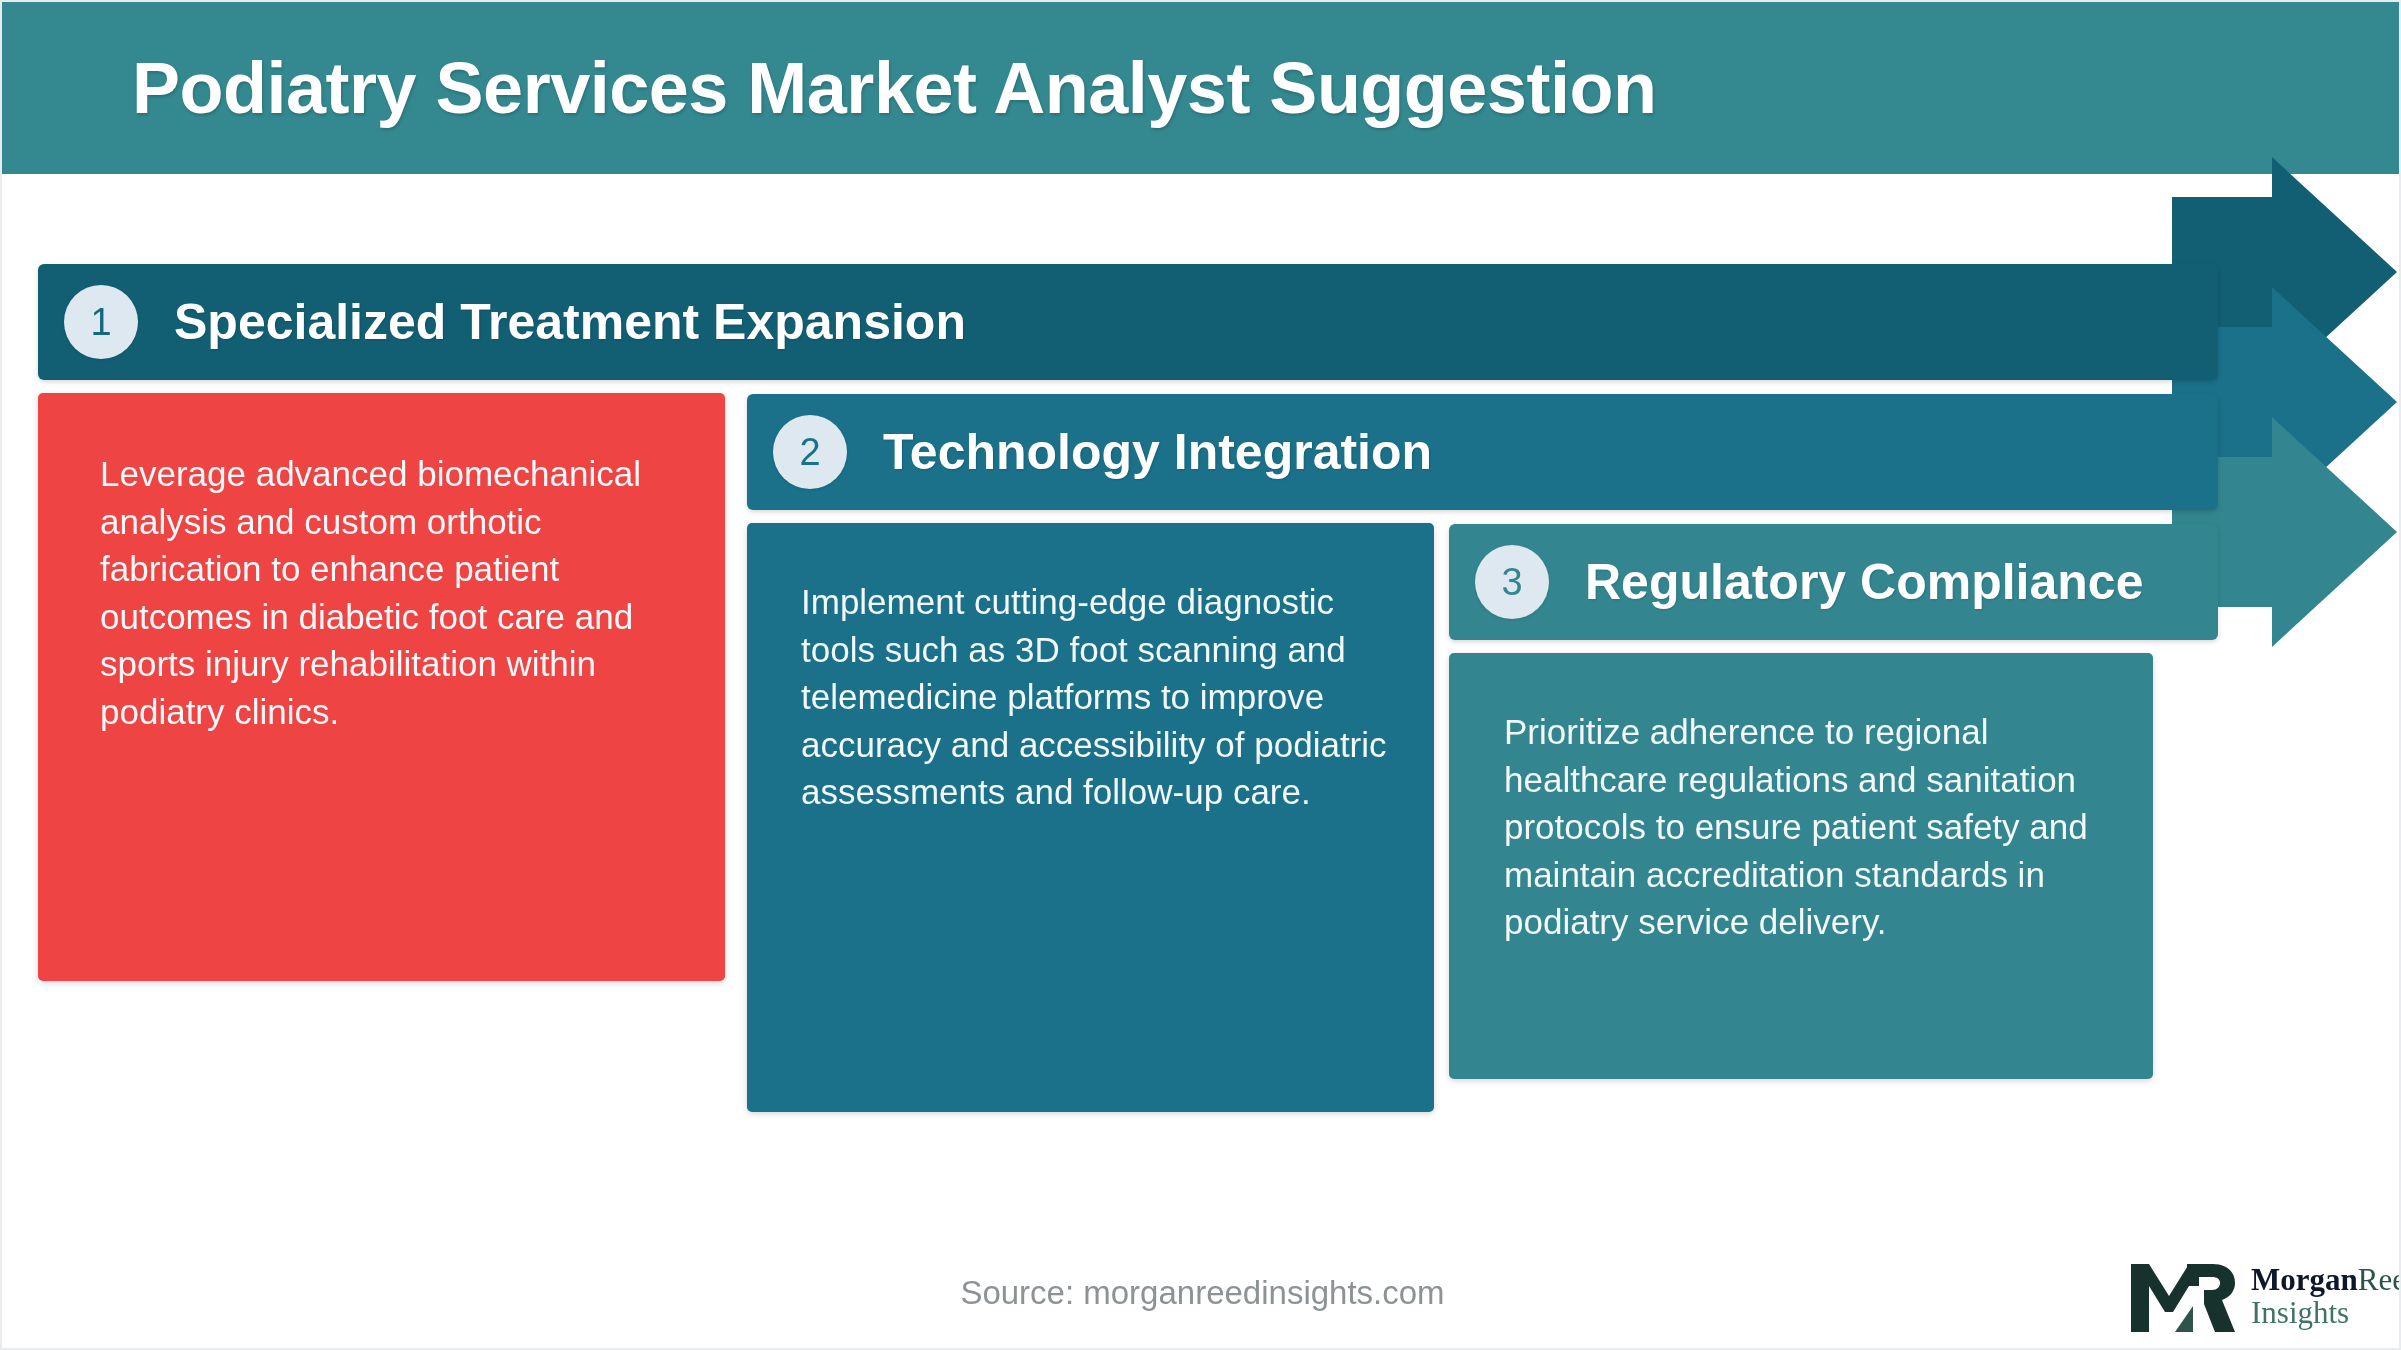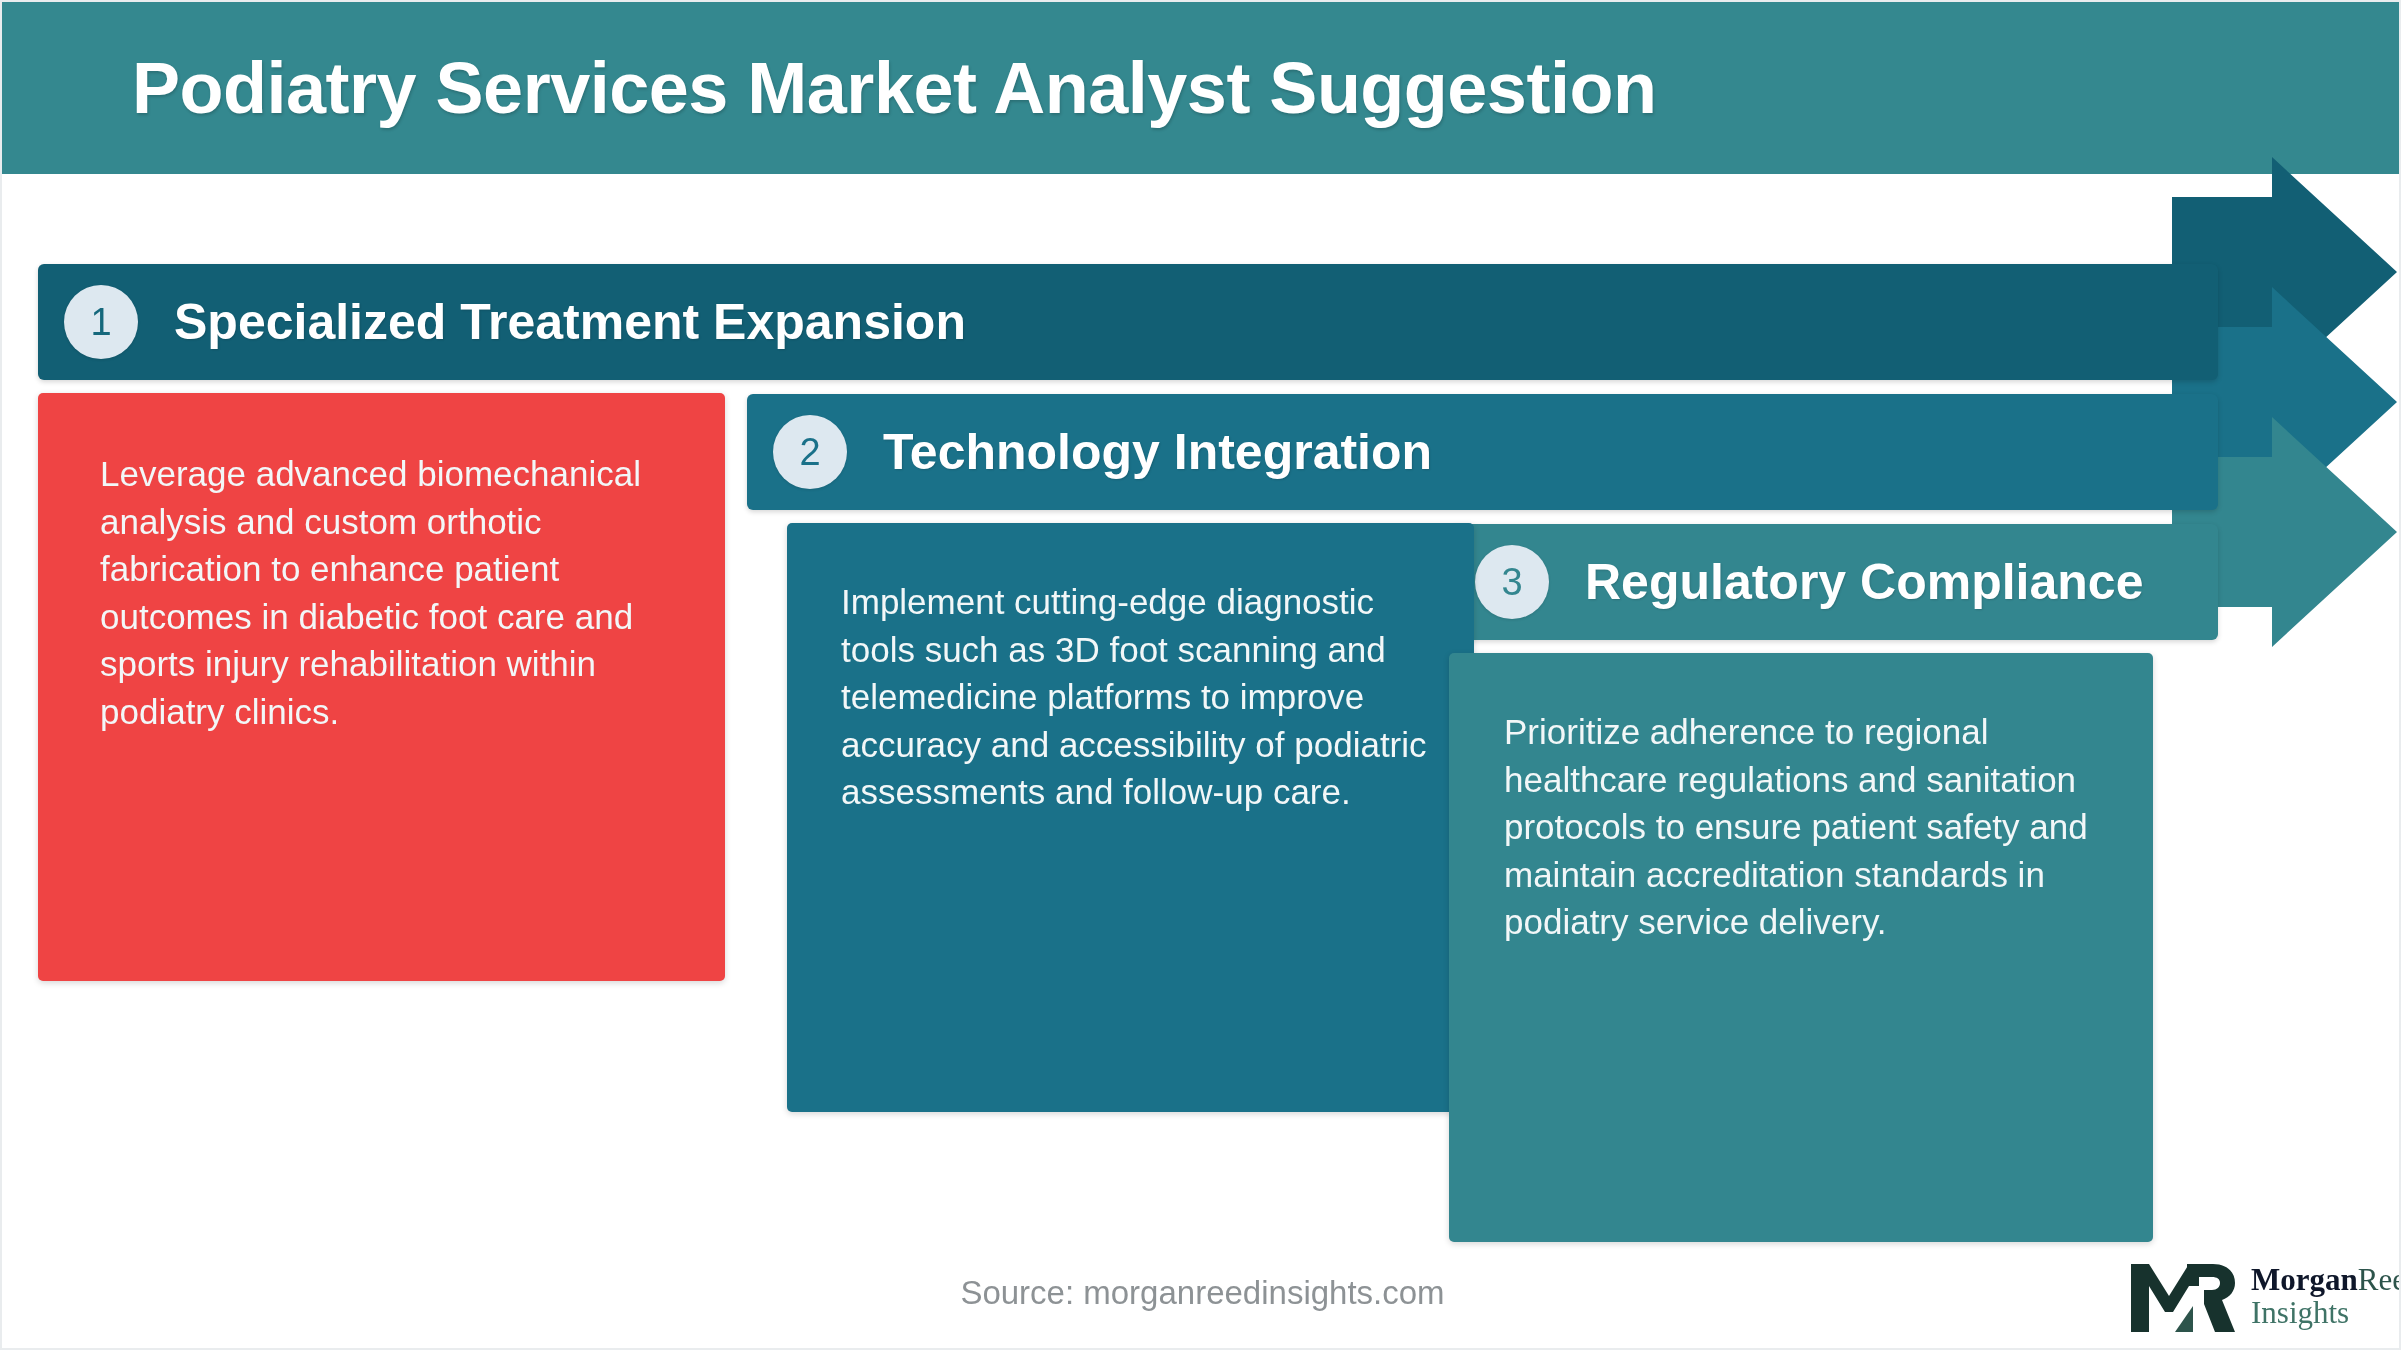--- a/index.html
+++ b/index.html
@@ -178,35 +178,35 @@
   <div class="band" style="left:745px; top:392px; width:1471px; height:116px; z-index:2;">
     <div class="band-body" style="width:1471px; background:#1a7189;"></div>
     <div class="band-inner" style="padding-left:26px;">
       <div class="badge" style="background:#dde8f0; color:#1a7189;">
         <span>2</span>
       </div>
       <div class="band-title">Technology Integration</div>
     </div>
   </div>
 
-  <div class="panel" style="left:745px; top:521px; width:687px; height:589px; background:#1a7189; z-index:3;margin-left:40px;">
+  <div class="panel" style="left:745px; top:521px; width:687px; height:589px; background:#1a7189; z-index:3;">
     <div class="panel-text" style="position:absolute; left:54px; top:55px; width:600px;">Implement cutting-edge diagnostic tools such as 3D foot scanning and telemedicine platforms to improve accuracy and accessibility of podiatric assessments and follow-up care.</div>
   </div>
 
   <div class="band" style="left:1447px; top:522px; width:769px; height:116px; z-index:2;">
     <div class="band-body" style="width:769px; background:#33868f;"></div>
     <div class="band-inner" style="padding-left:26px;">
       <div class="badge" style="background:#dde8f0; color:#33868f;">
         <span>3</span>
       </div>
       <div class="band-title">Regulatory Compliance</div>
     </div>
   </div>
 
-  <div class="panel" style="left:1447px; top:651px; width:704px; height:589px; background:#33868f; z-index:3;">
+  <div class="panel" style="left:1447px; top:651px; width:704px; height:426px; background:#33868f; z-index:3;">
     <div class="panel-text" style="position:absolute; left:55px; top:55px; width:590px;">Prioritize adherence to regional healthcare regulations and sanitation protocols to ensure patient safety and maintain accreditation standards in podiatry service delivery.</div>
   </div>
 
   <div id="source">Source: morganreedinsights.com</div>
 
   <div id="logo">
     <svg id="logo-mark" width="108" height="74" viewBox="0 0 108 74">
       <path d="M2 72 L2 4 L20 4 L40 36 L60 4 L60 26 L44 52 L36 52 L20 26 L20 72 Z" fill="#17322d"></path>
       <path d="M46 72 L64 46 L64 72 Z" fill="#2d544b"></path>
       <path d="M58 4 L84 4 C98 4 106 12 106 23 C106 31 101 37 93 40 L106 72 L86 72 L75 44 L75 30 L83 30 C88 30 91 27 91 23 C91 19 88 17 83 17 L70 17 L70 26 L58 26 Z" fill="#17322d"></path>

